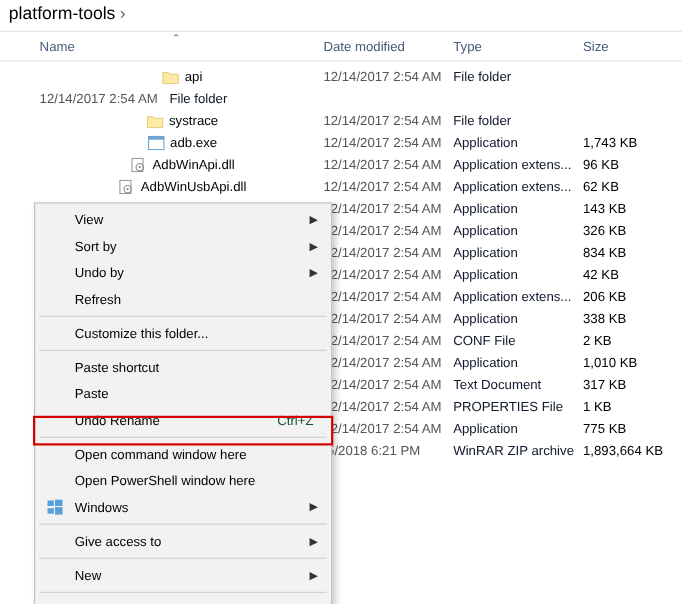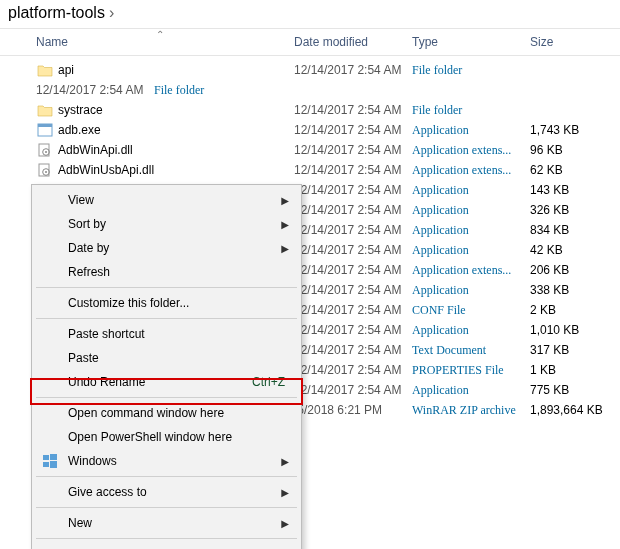--- a/index.html
+++ b/index.html
@@ -40,23 +40,23 @@
     color: #777;
   }
   .filelist { padding-top: 4px; }
   .row {
     display: flex;
     align-items: center;
     padding: 1px 0 1px 36px;
     height: 20px;
   }
   .ic { width: 18px; display: inline-flex; justify-content: center; margin-right: 4px; }
-  .name-cell { width: 258px; display: flex; align-items: center; overflow: hidden; white-space: nowrap; }
+  .name-cell { width: 258px; display: flex; align-items: center; overflow: hidden; white-space: nowrap; justify-content: center; }
   .date-cell { width: 118px; color: #555; white-space: nowrap; }
-  .type-cell { width: 118px; color: #0369a1; white-space: nowrap; overflow: hidden; text-overflow: ellipsis; font-family: Liberation Serif, serif; }
+  .type-cell { width: 118px; color: #0f172a; white-space: nowrap; overflow: hidden; text-overflow: ellipsis; }
   .size-cell { width: 70px; text-align: left; color: #000000; white-space: nowrap; }
   .context-menu {
     position: absolute;
     left: 31px;
     top: 184px;
     width: 271px;
     background: #f2f2f2;
     border: 1px solid #bdbdbd;
     box-shadow: 3px 3px 6px rgba(0,0,0,0.2);
     padding: 3px 2px;
@@ -306,21 +306,21 @@
 <div class="context-menu">
   <div class="cm-item">
     <span>View</span>
     <span class="arrow">▶</span>
   </div>
   <div class="cm-item">
     <span>Sort by</span>
     <span class="arrow">▶</span>
   </div>
   <div class="cm-item">
-    <span>Date by</span>
+    <span>Undo by</span>
     <span class="arrow">▶</span>
   </div>
   <div class="cm-item">
     <span>Refresh</span>
   </div>
   <div class="cm-sep"></div>
   <div class="cm-item">
     <span>Customize this folder...</span>
   </div>
   <div class="cm-sep"></div>

